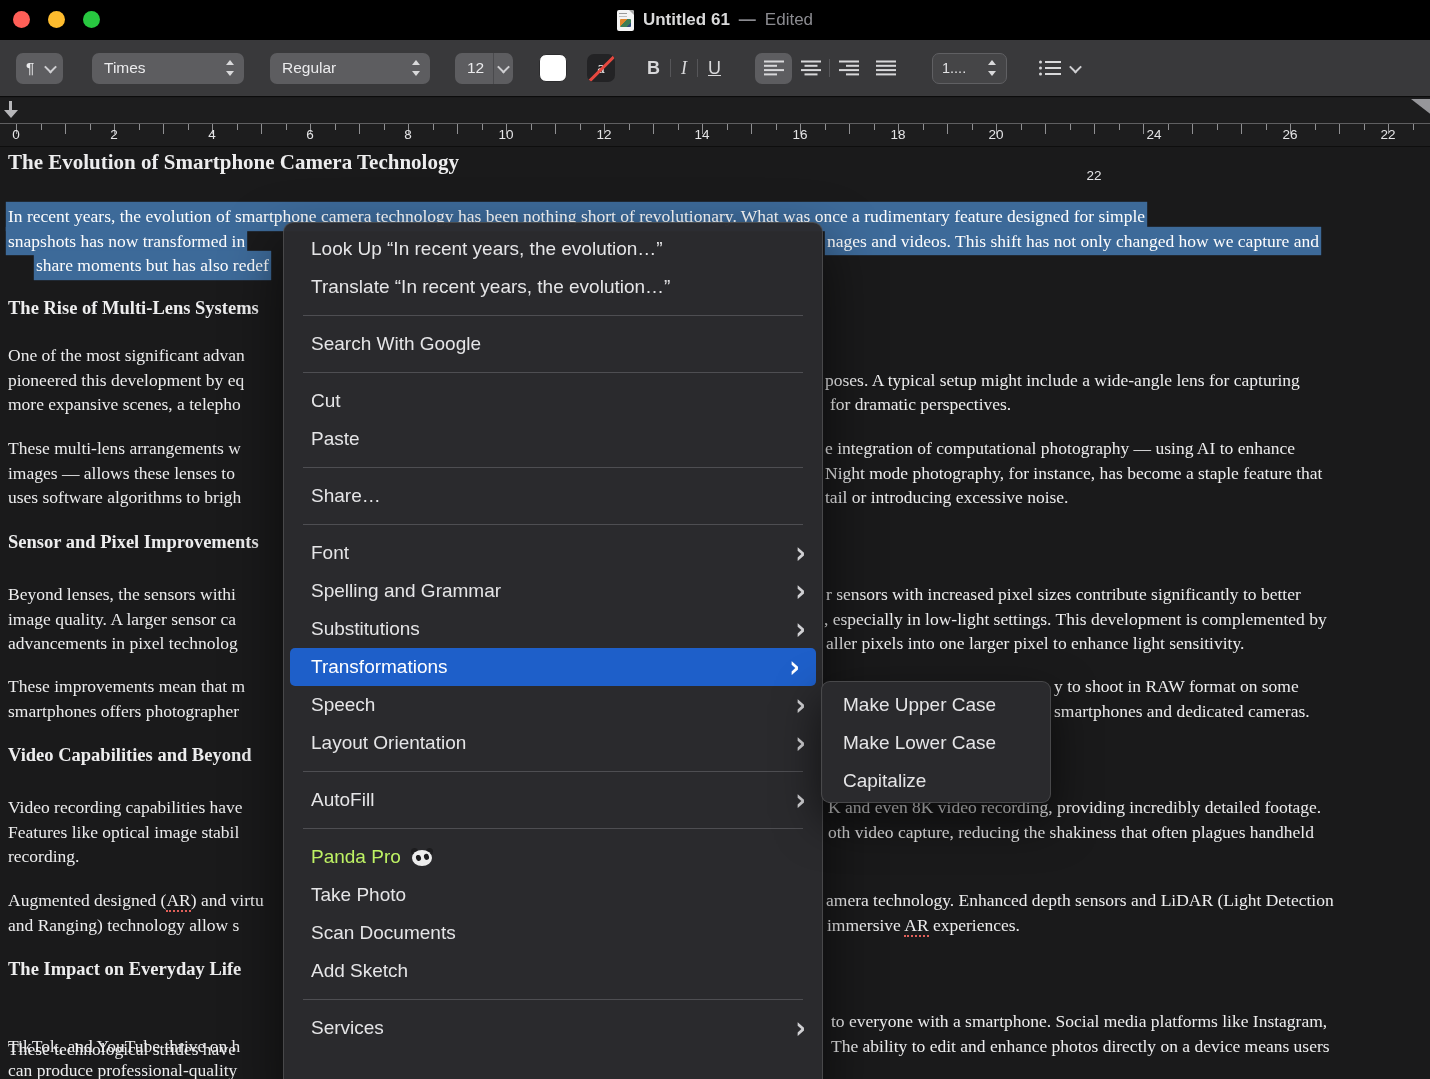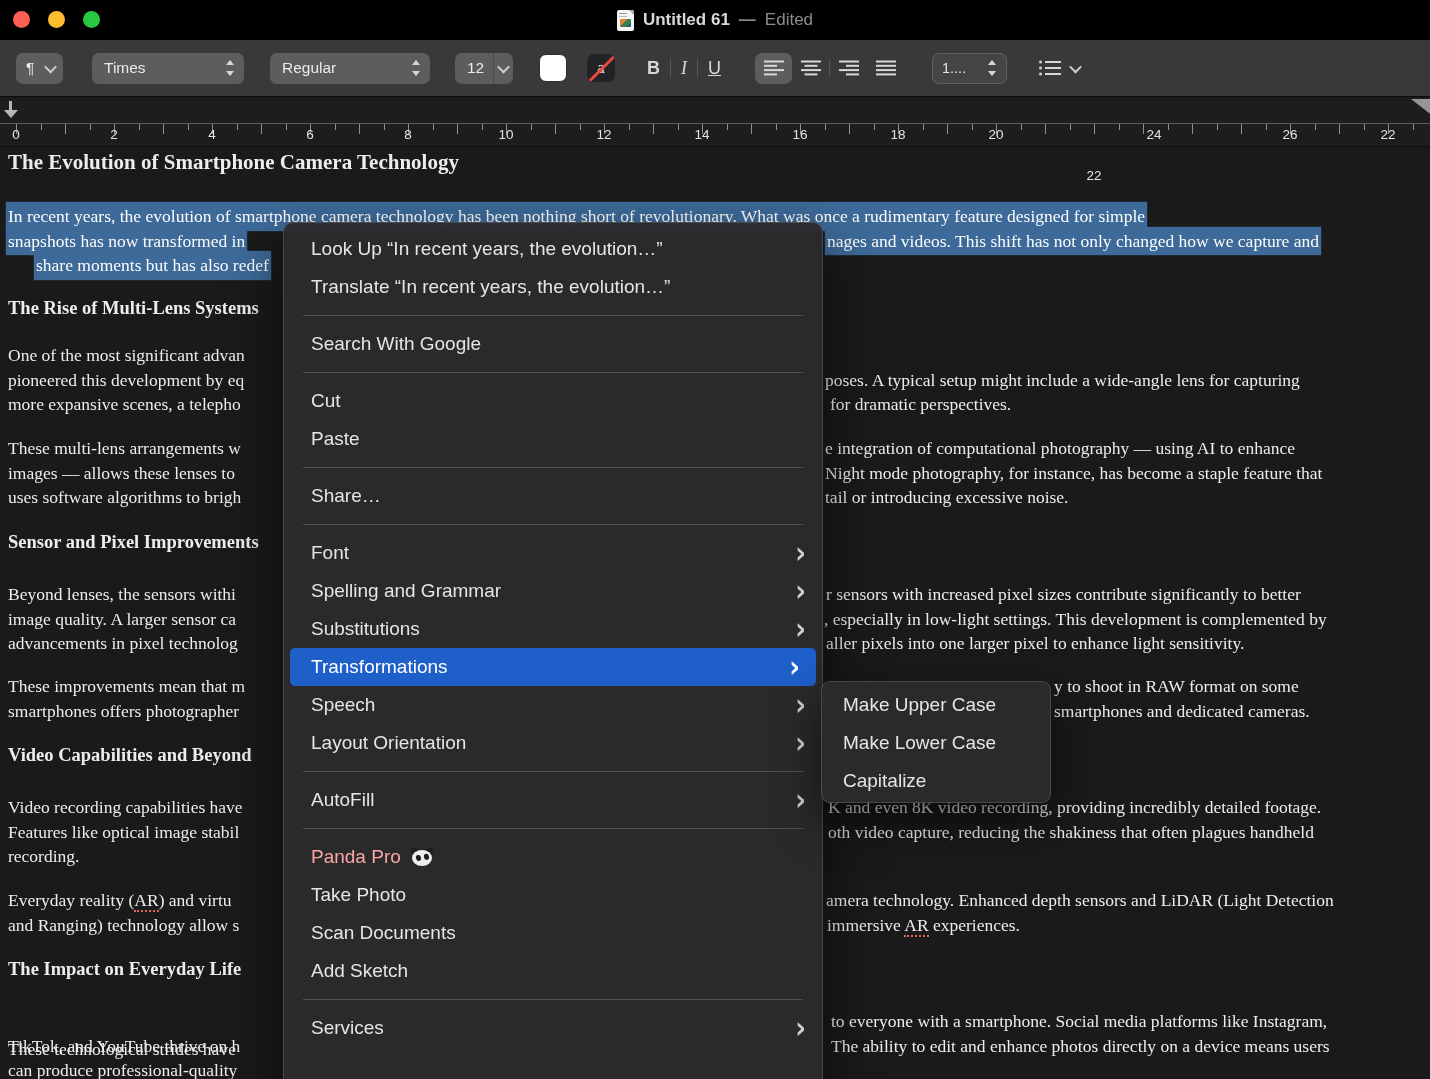--- a/index.html
+++ b/index.html
@@ -80,21 +80,21 @@
     background:rgba(43,43,46,0.97); border:1px solid rgba(255,255,255,0.14); border-radius:10px;
     box-shadow:0 22px 55px rgba(0,0,0,0.6); padding-top:7px; }
   .menu-item { height:38px; display:flex; align-items:center; padding:0 16px 0 27px;
     font-size:19px; color:#e5e5e7; }
   .menu-item .mlabel { white-space:nowrap; overflow:hidden; }
   .menu-arrow { margin-left:auto; color:#d0d0d3; font-size:26px; line-height:34px;
     font-family:"DejaVu Sans",sans-serif; font-weight:bold; transform:scaleY(1.15); }
   .menu-sep { height:1px; background:#4e4e52; margin:9px 19px; }
   .menu-item.highlighted { margin:0 6px; padding-left:21px; border-radius:5px; background:#1e5fc9; color:#ffffff; }
   .menu-item.highlighted .menu-arrow { color:#ffffff; }
-  .menu-item.disabled { color:#fca5a5; }
+  .menu-item.disabled { color:#bef264; }
   .submenu { position:absolute; left:821px; top:681px; width:230px; height:122px; z-index:11;
     background:rgba(43,43,46,0.97); border:1px solid rgba(255,255,255,0.14); border-radius:9px;
     box-shadow:0 18px 45px rgba(0,0,0,0.6); padding:4px 0; }
   .submenu .menu-item { padding:0 14px 0 21px; }
   
   .panda { display:inline-block; width:22px; height:20px; position:relative; margin-left:10px; }
   .panda .face { position:absolute; left:1px; top:3px; width:20px; height:16px; background:#ededed; border-radius:50%; }
   .panda .ears { position:absolute; left:0; top:1px; width:7px; height:7px; background:#1d1d1f; border-radius:50%;
     box-shadow:15px 0 0 #1d1d1f; }
   .panda .eyes { position:absolute; left:5px; top:8px; width:4.5px; height:6px; background:#1d1d1f; border-radius:50%;
@@ -356,21 +356,21 @@
       <span class="run" style="left: 828px;"><span>K and even 8K video recording, providing incredibly detailed footage.</span></span>
     </div>
     <div class="doc-line" style="top: 819.5px;">
       <span class="run" style="left: 8px;"><span>Features like optical image stabil</span></span>
       <span class="run" style="left: 828px;"><span>oth video capture, reducing the shakiness that often plagues handheld</span></span>
     </div>
     <div class="doc-line" style="top: 844px;">
       <span class="run" style="left: 8px;"><span>recording.</span></span>
     </div>
     <div class="doc-line" style="top: 888px;">
-      <span class="run" style="left: 8px;"><span>Everyday reality (</span><span class="misspell">AR</span><span>) and virtu</span></span>
+      <span class="run" style="left: 8px;"><span>Augmented designed (</span><span class="misspell">AR</span><span>) and virtu</span></span>
       <span class="run" style="left: 826px;"><span>amera technology. Enhanced depth sensors and LiDAR (Light Detection</span></span>
     </div>
     <div class="doc-line" style="top: 912.5px;">
       <span class="run" style="left: 8px;"><span>and Ranging) technology allow s</span></span>
       <span class="run" style="left: 827px;"><span> immersive </span><span class="misspell">AR</span><span> experiences.</span></span>
     </div>
     <div class="doc-line heading-line" style="top: 957px;">
       <span class="run" style="left: 8px;"><span>The Impact on Everyday Life</span></span>
     </div>
     <div class="doc-line" style="top: 1009px;">

